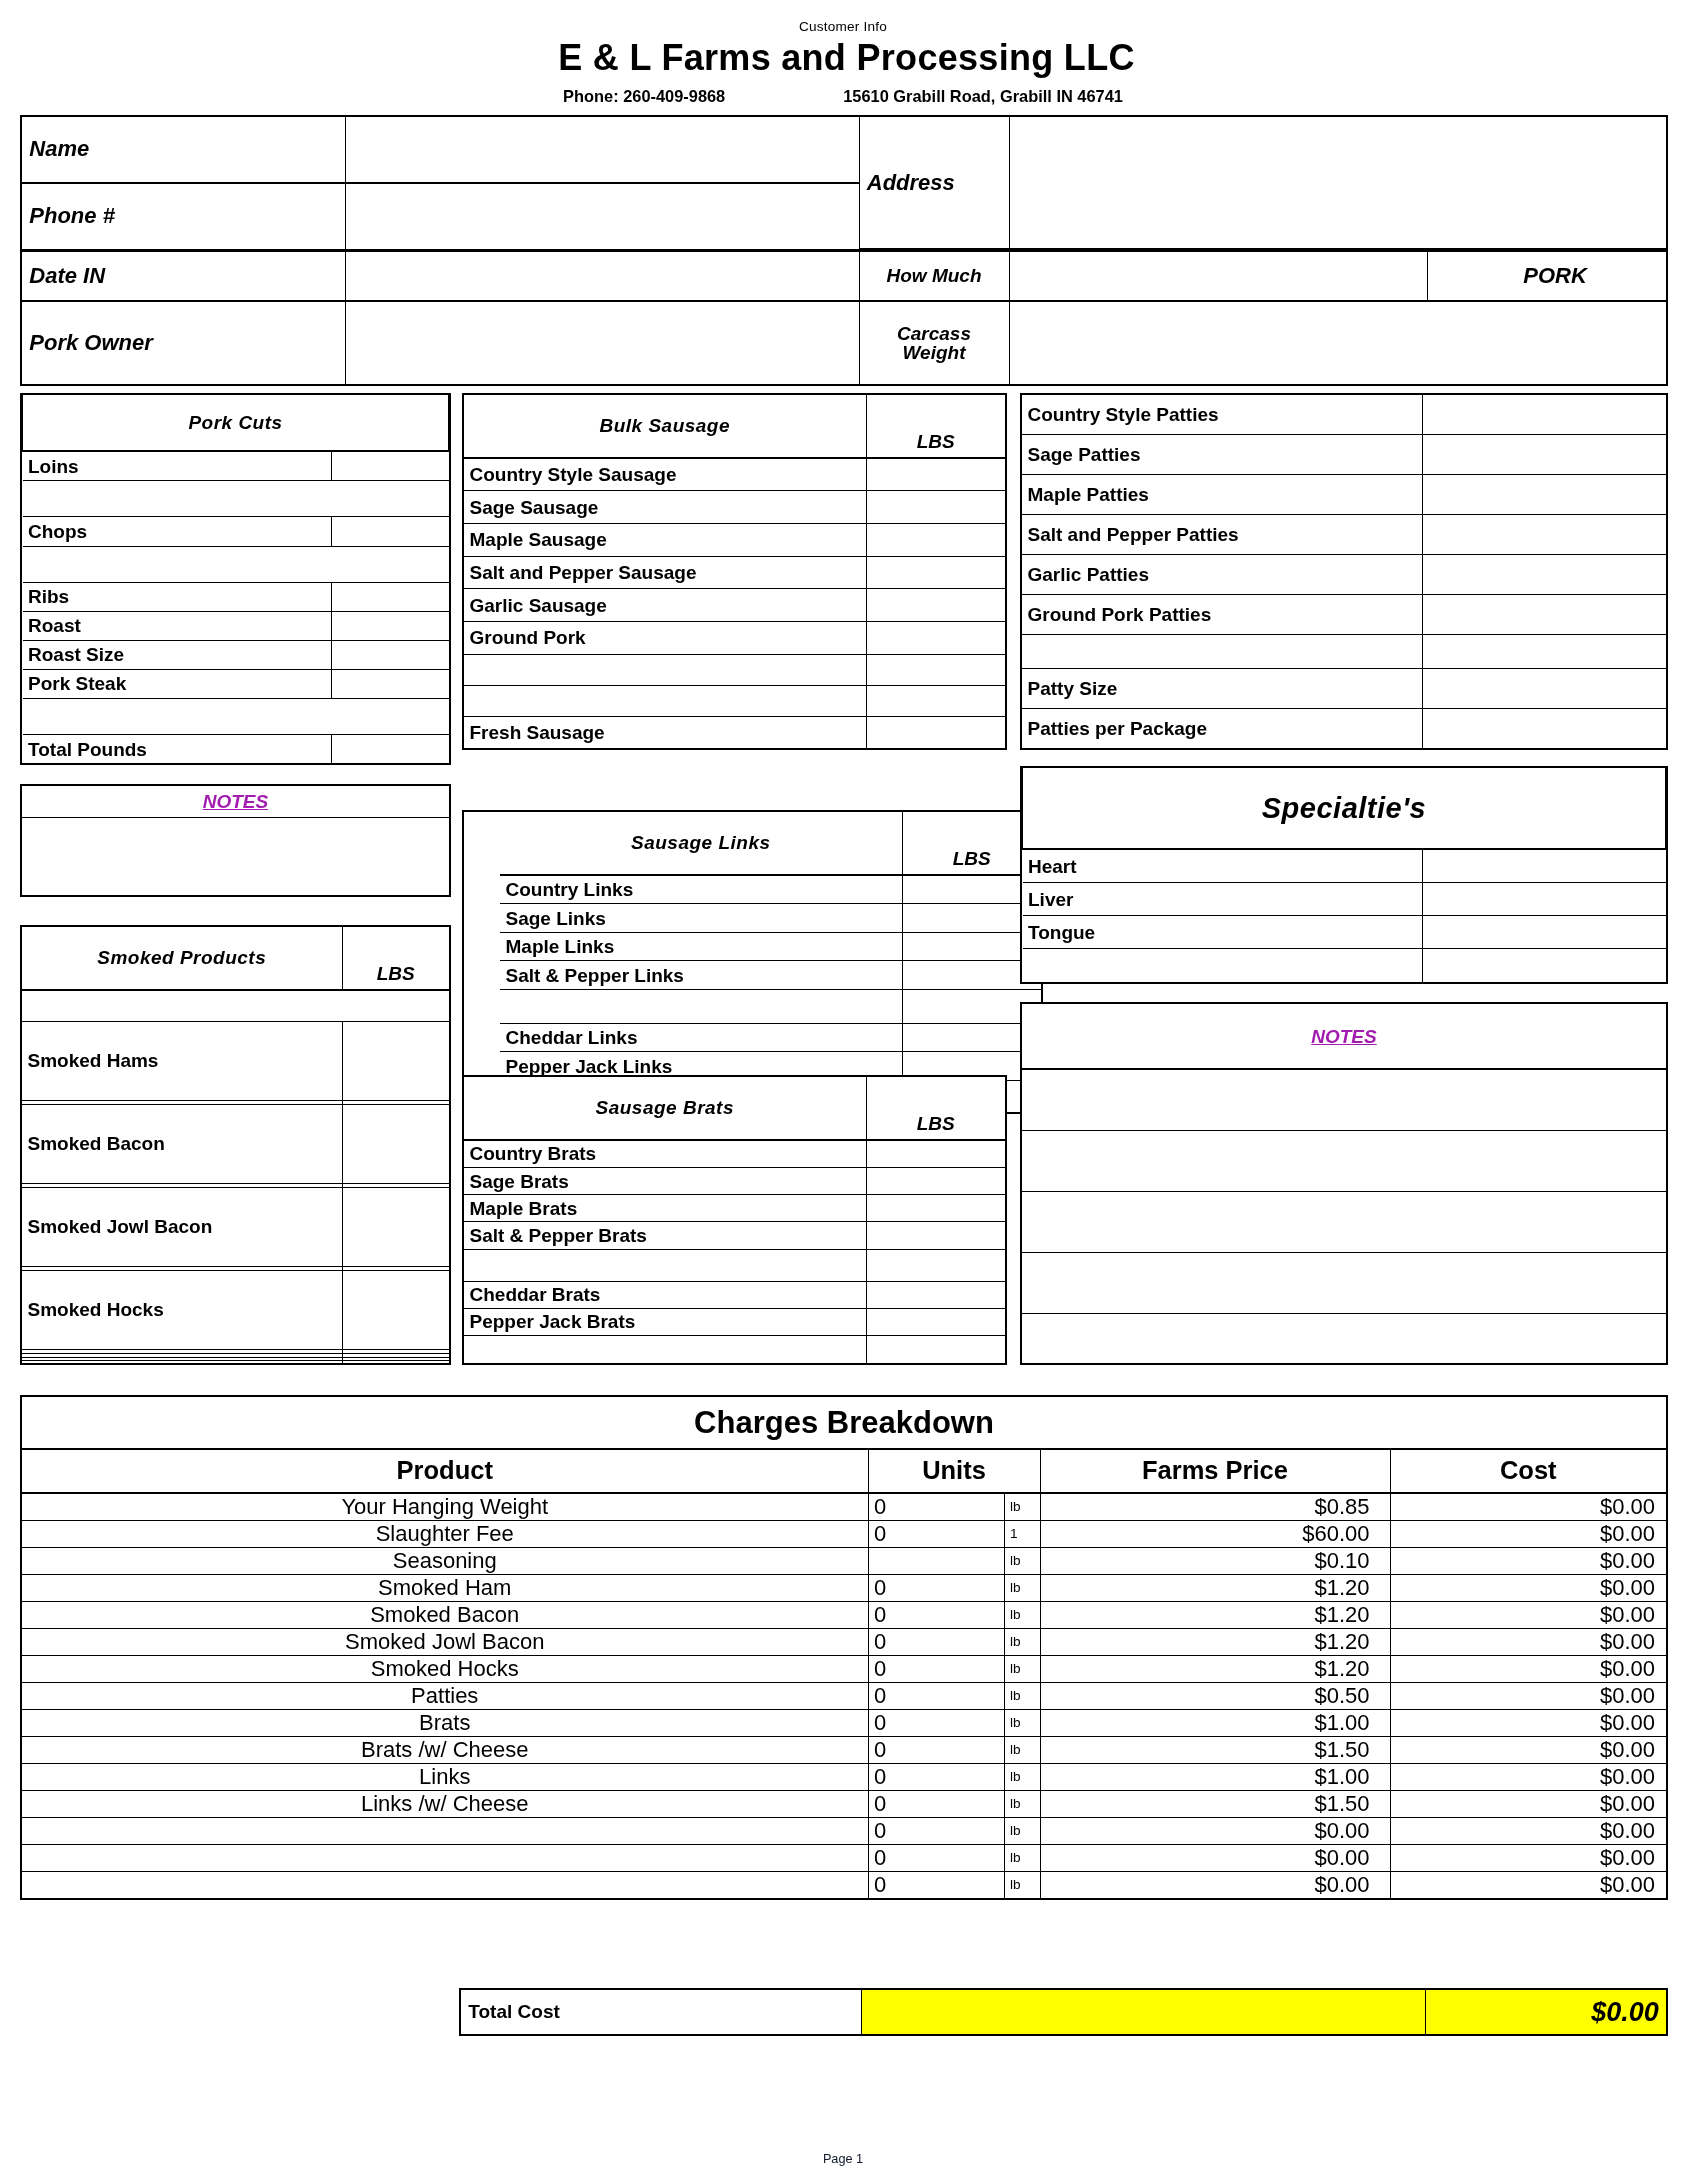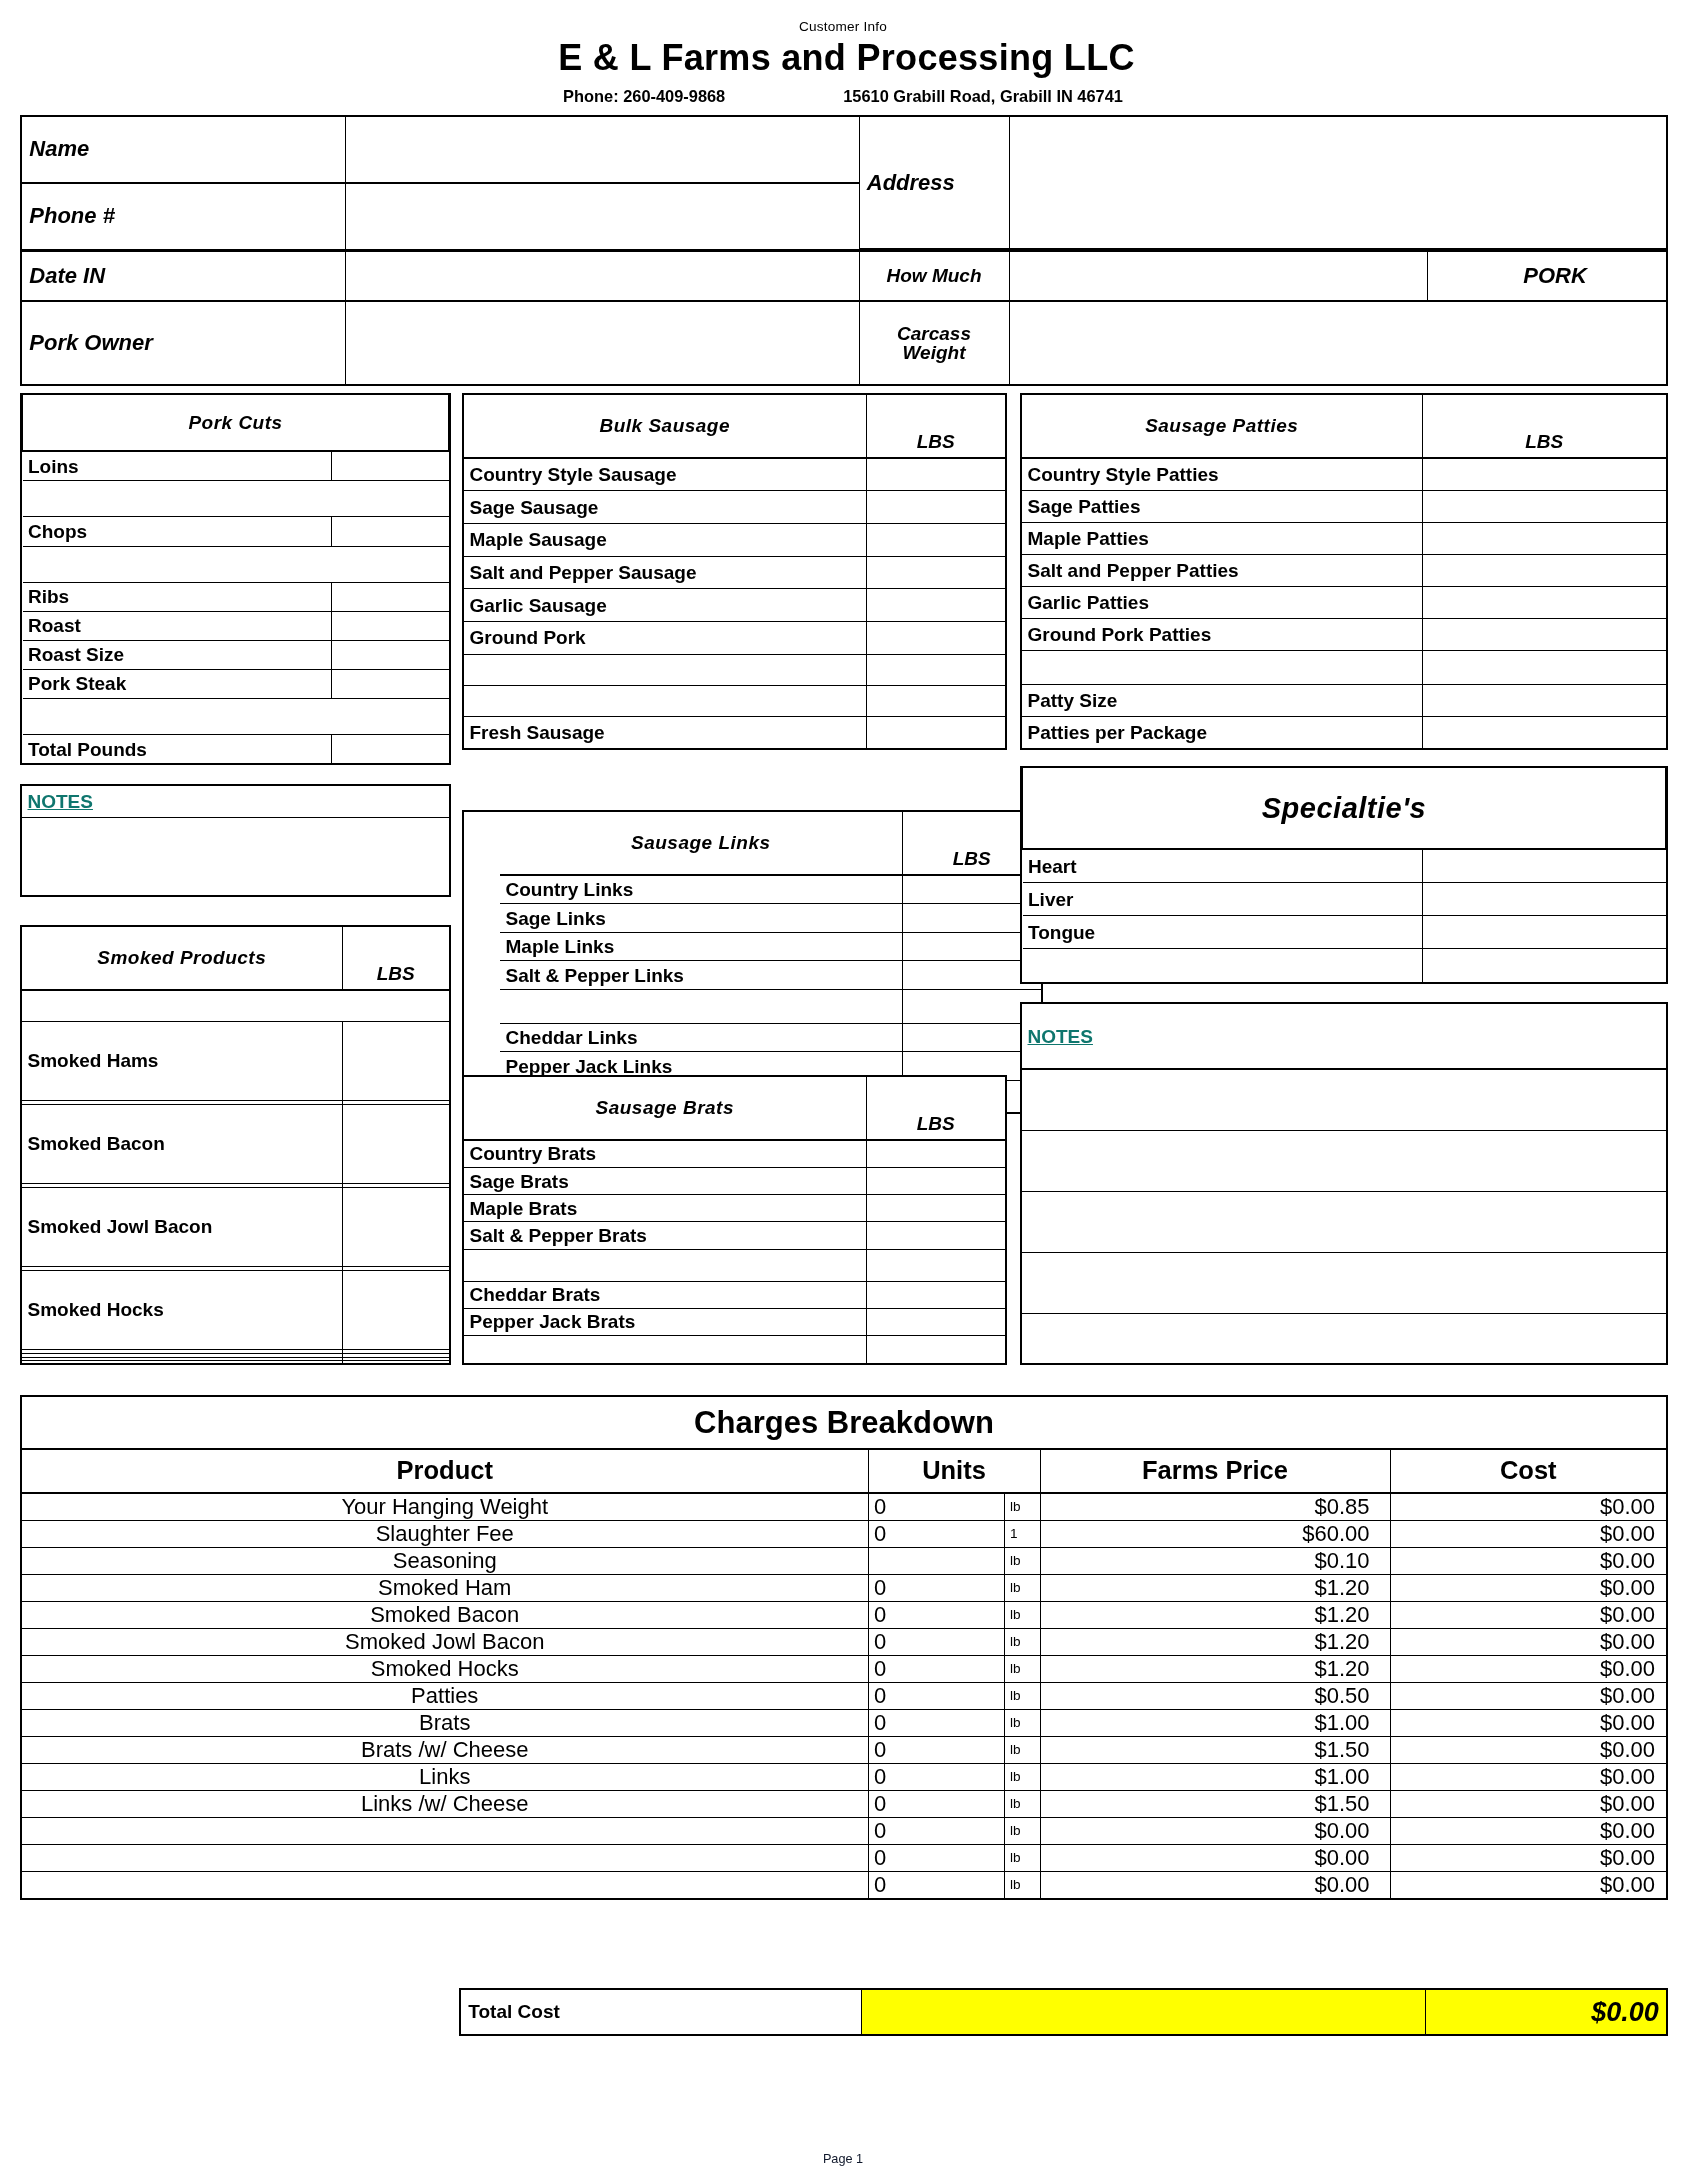--- a/index.html
+++ b/index.html
@@ -29,22 +29,22 @@
           vertical-align:middle;line-height:1;overflow:hidden;white-space:nowrap;}
   .blk td.lbl{border-left:none;}
   .blk td.val{border-right:none;}
   .blk tr:first-child td{border-top:none;}
   .blk tr:last-child td{border-bottom:none;}
 
   .sec-title{font-size:27px;font-weight:bold;font-style:italic;text-align:center;
              letter-spacing:0.5px;}
   .lbs-title{font-size:25.5px;font-weight:bold;font-style:italic;text-align:center;
              vertical-align:bottom !important;padding-bottom:5.5px !important;}
-  .notes-title{color:#0f766e;font-weight:bold;text-decoration:underline;
-               font-size:20px;}
+  .notes-title{color:#a21caf;font-style:italic;font-weight:bold;text-decoration:underline;
+               font-size:20px;text-align:center;}
 
   
   #customer-info{left:20px;top:95px;width:1644px;height:132px;border:2.7px solid #000;}
   #customer-info2{left:20px;top:230px;width:1644px;height:132px;border:2.7px solid #000;}
   #customer-info td, #customer-info2 td{
      font-size:22px;font-weight:bold;font-style:italic;padding:0 7.3px;
      border:0.9px solid #000;vertical-align:middle;}
   #customer-info td.thickb{border-bottom:2.7px solid #000;}
   #customer-info tr:first-child td{border-top:none;}
   #customer-info tr:last-child td{border-bottom:none;}
@@ -418,24 +418,20 @@
       </table>
   </div>
 
   <div class="blk" id="sausage-patties" style="left:1020px;top:373px;width:644px;height:353px;">
     <table>
       <colgroup>
           <col style="width:400px">
           <col>
         </colgroup>
       <tbody>
-          <tr>
-        <td class="sec-title" style="height:56px;border-bottom:2.7px solid #000;border-left:none">Sausage Patties</td>
-        <td class="lbs-title" style="height:56px;border-bottom:2.7px solid #000;border-right:none">LBS</td>
-      </tr>
       <tr>
             <td class="lbl">Country Style Patties</td>
           <td class="val"></td>
           </tr>
       <tr>
             <td class="lbl">Sage Patties</td>
           <td class="val"></td>
           </tr>
       <tr>
             <td class="lbl">Maple Patties</td>

